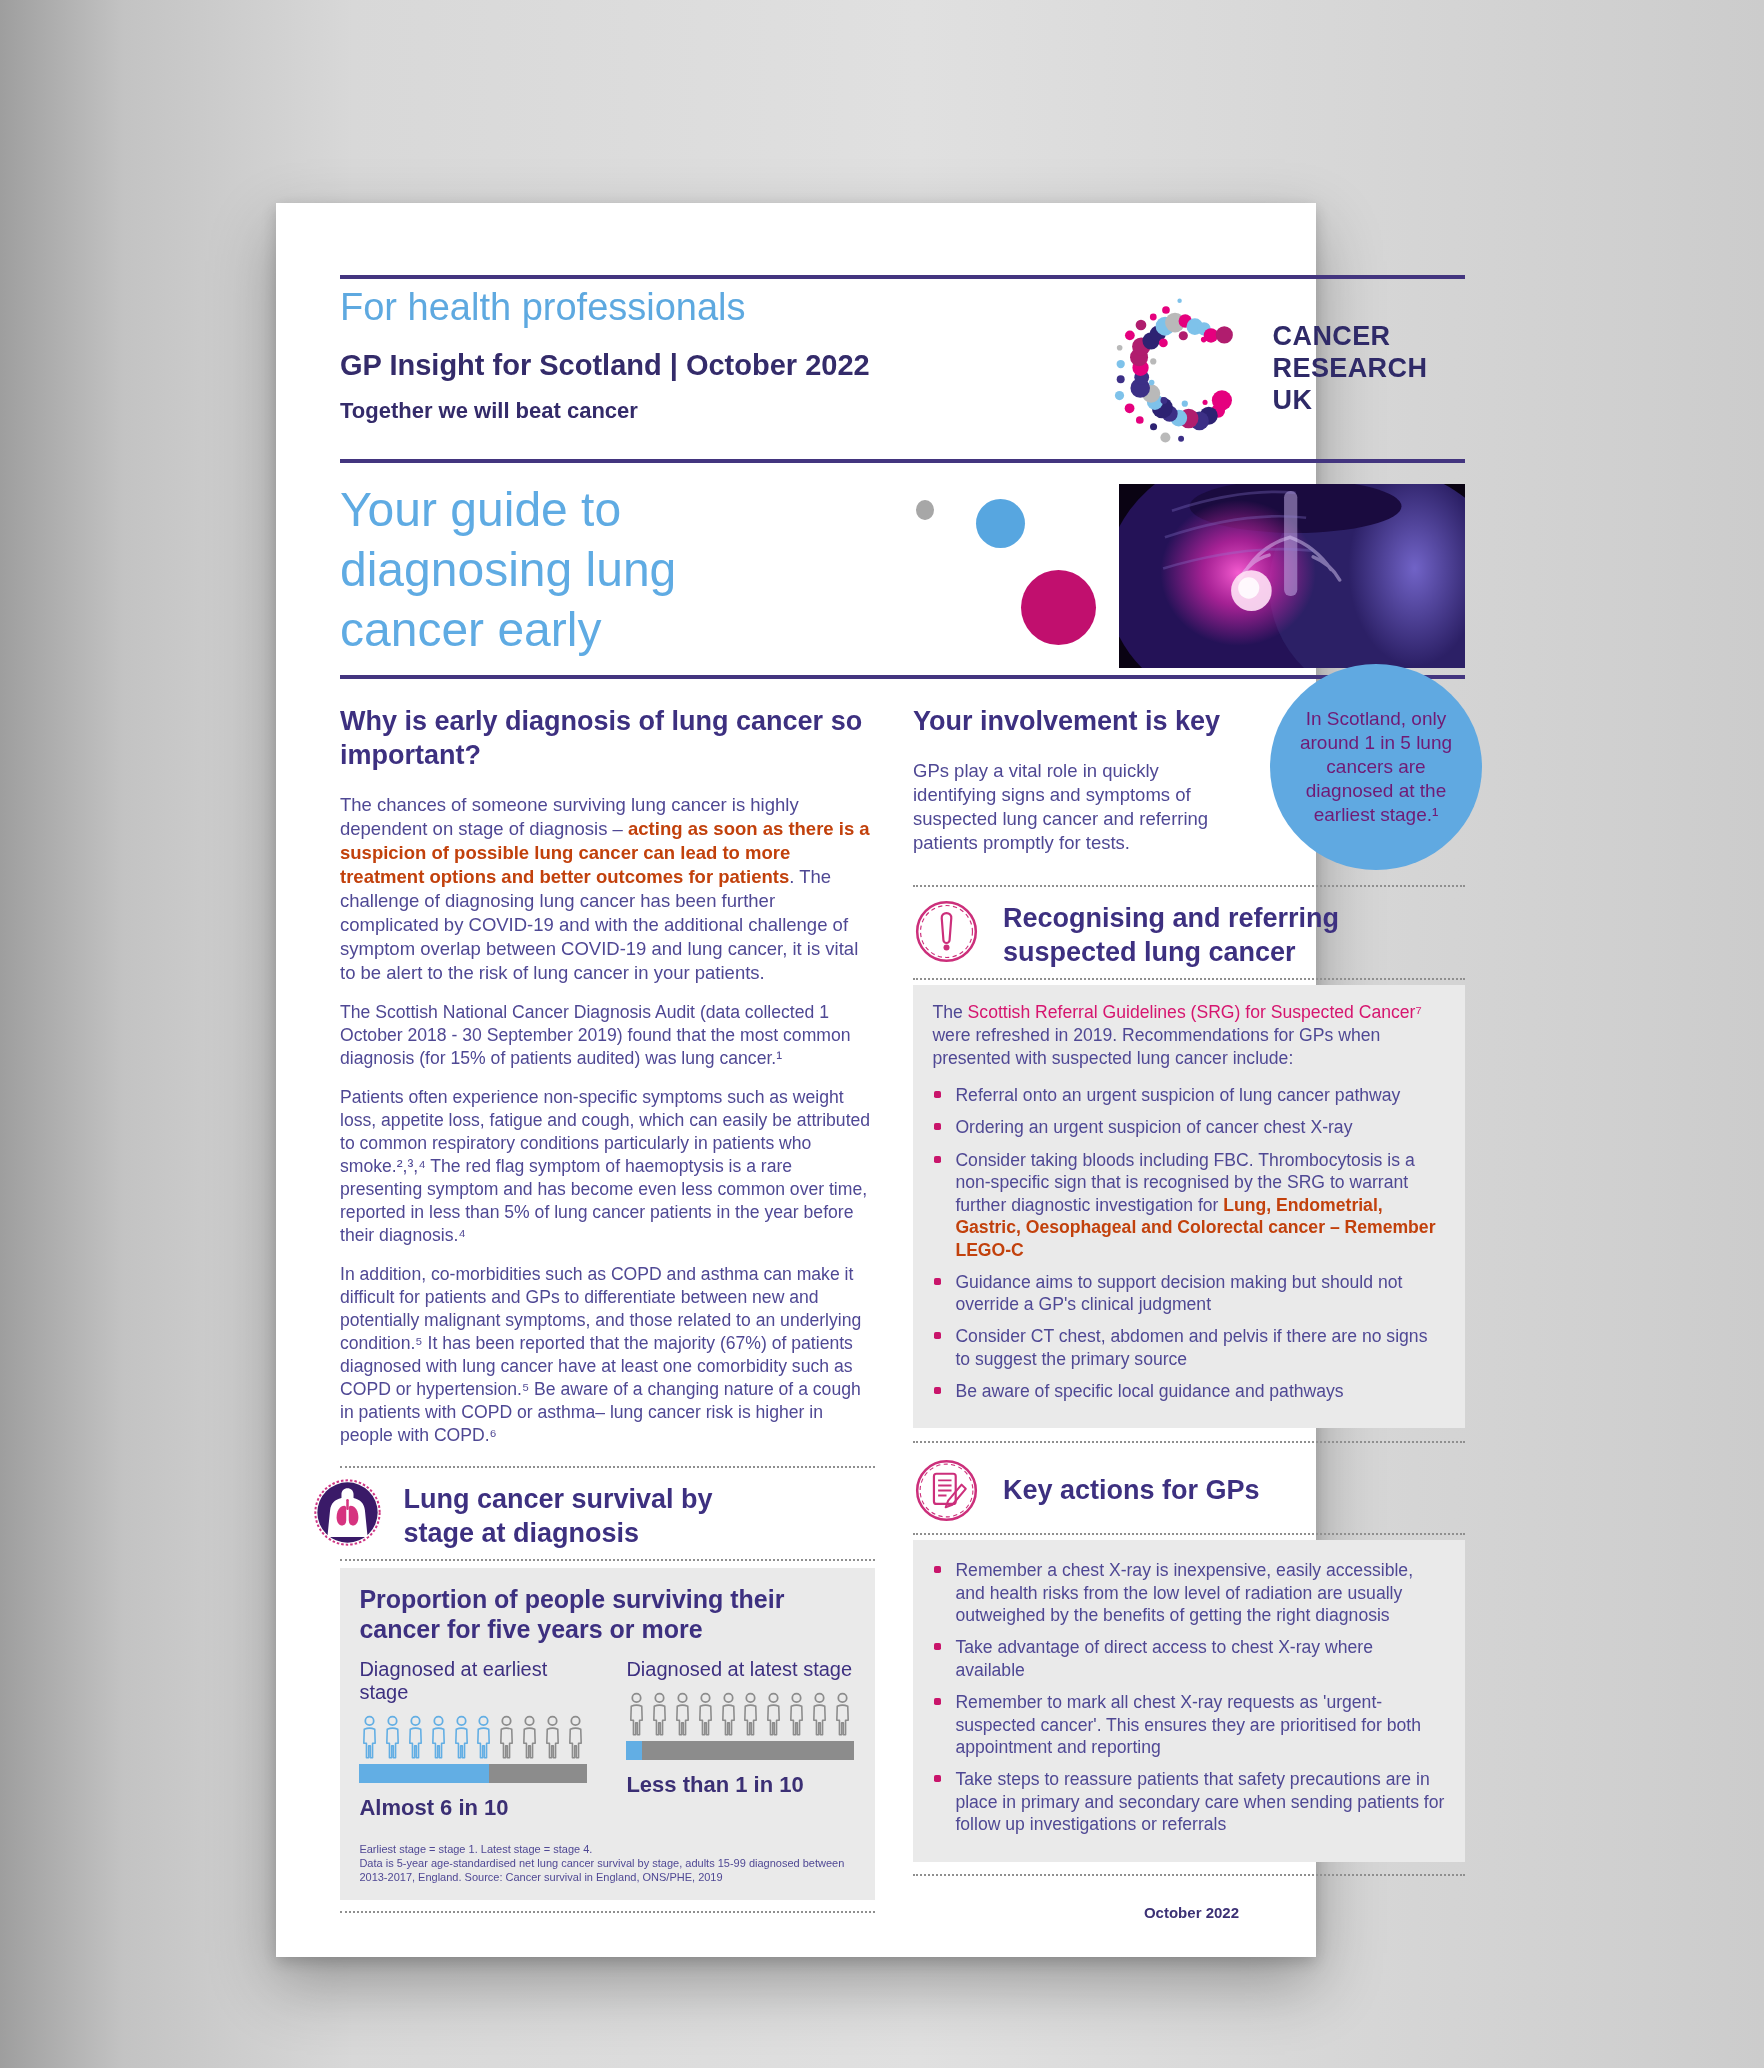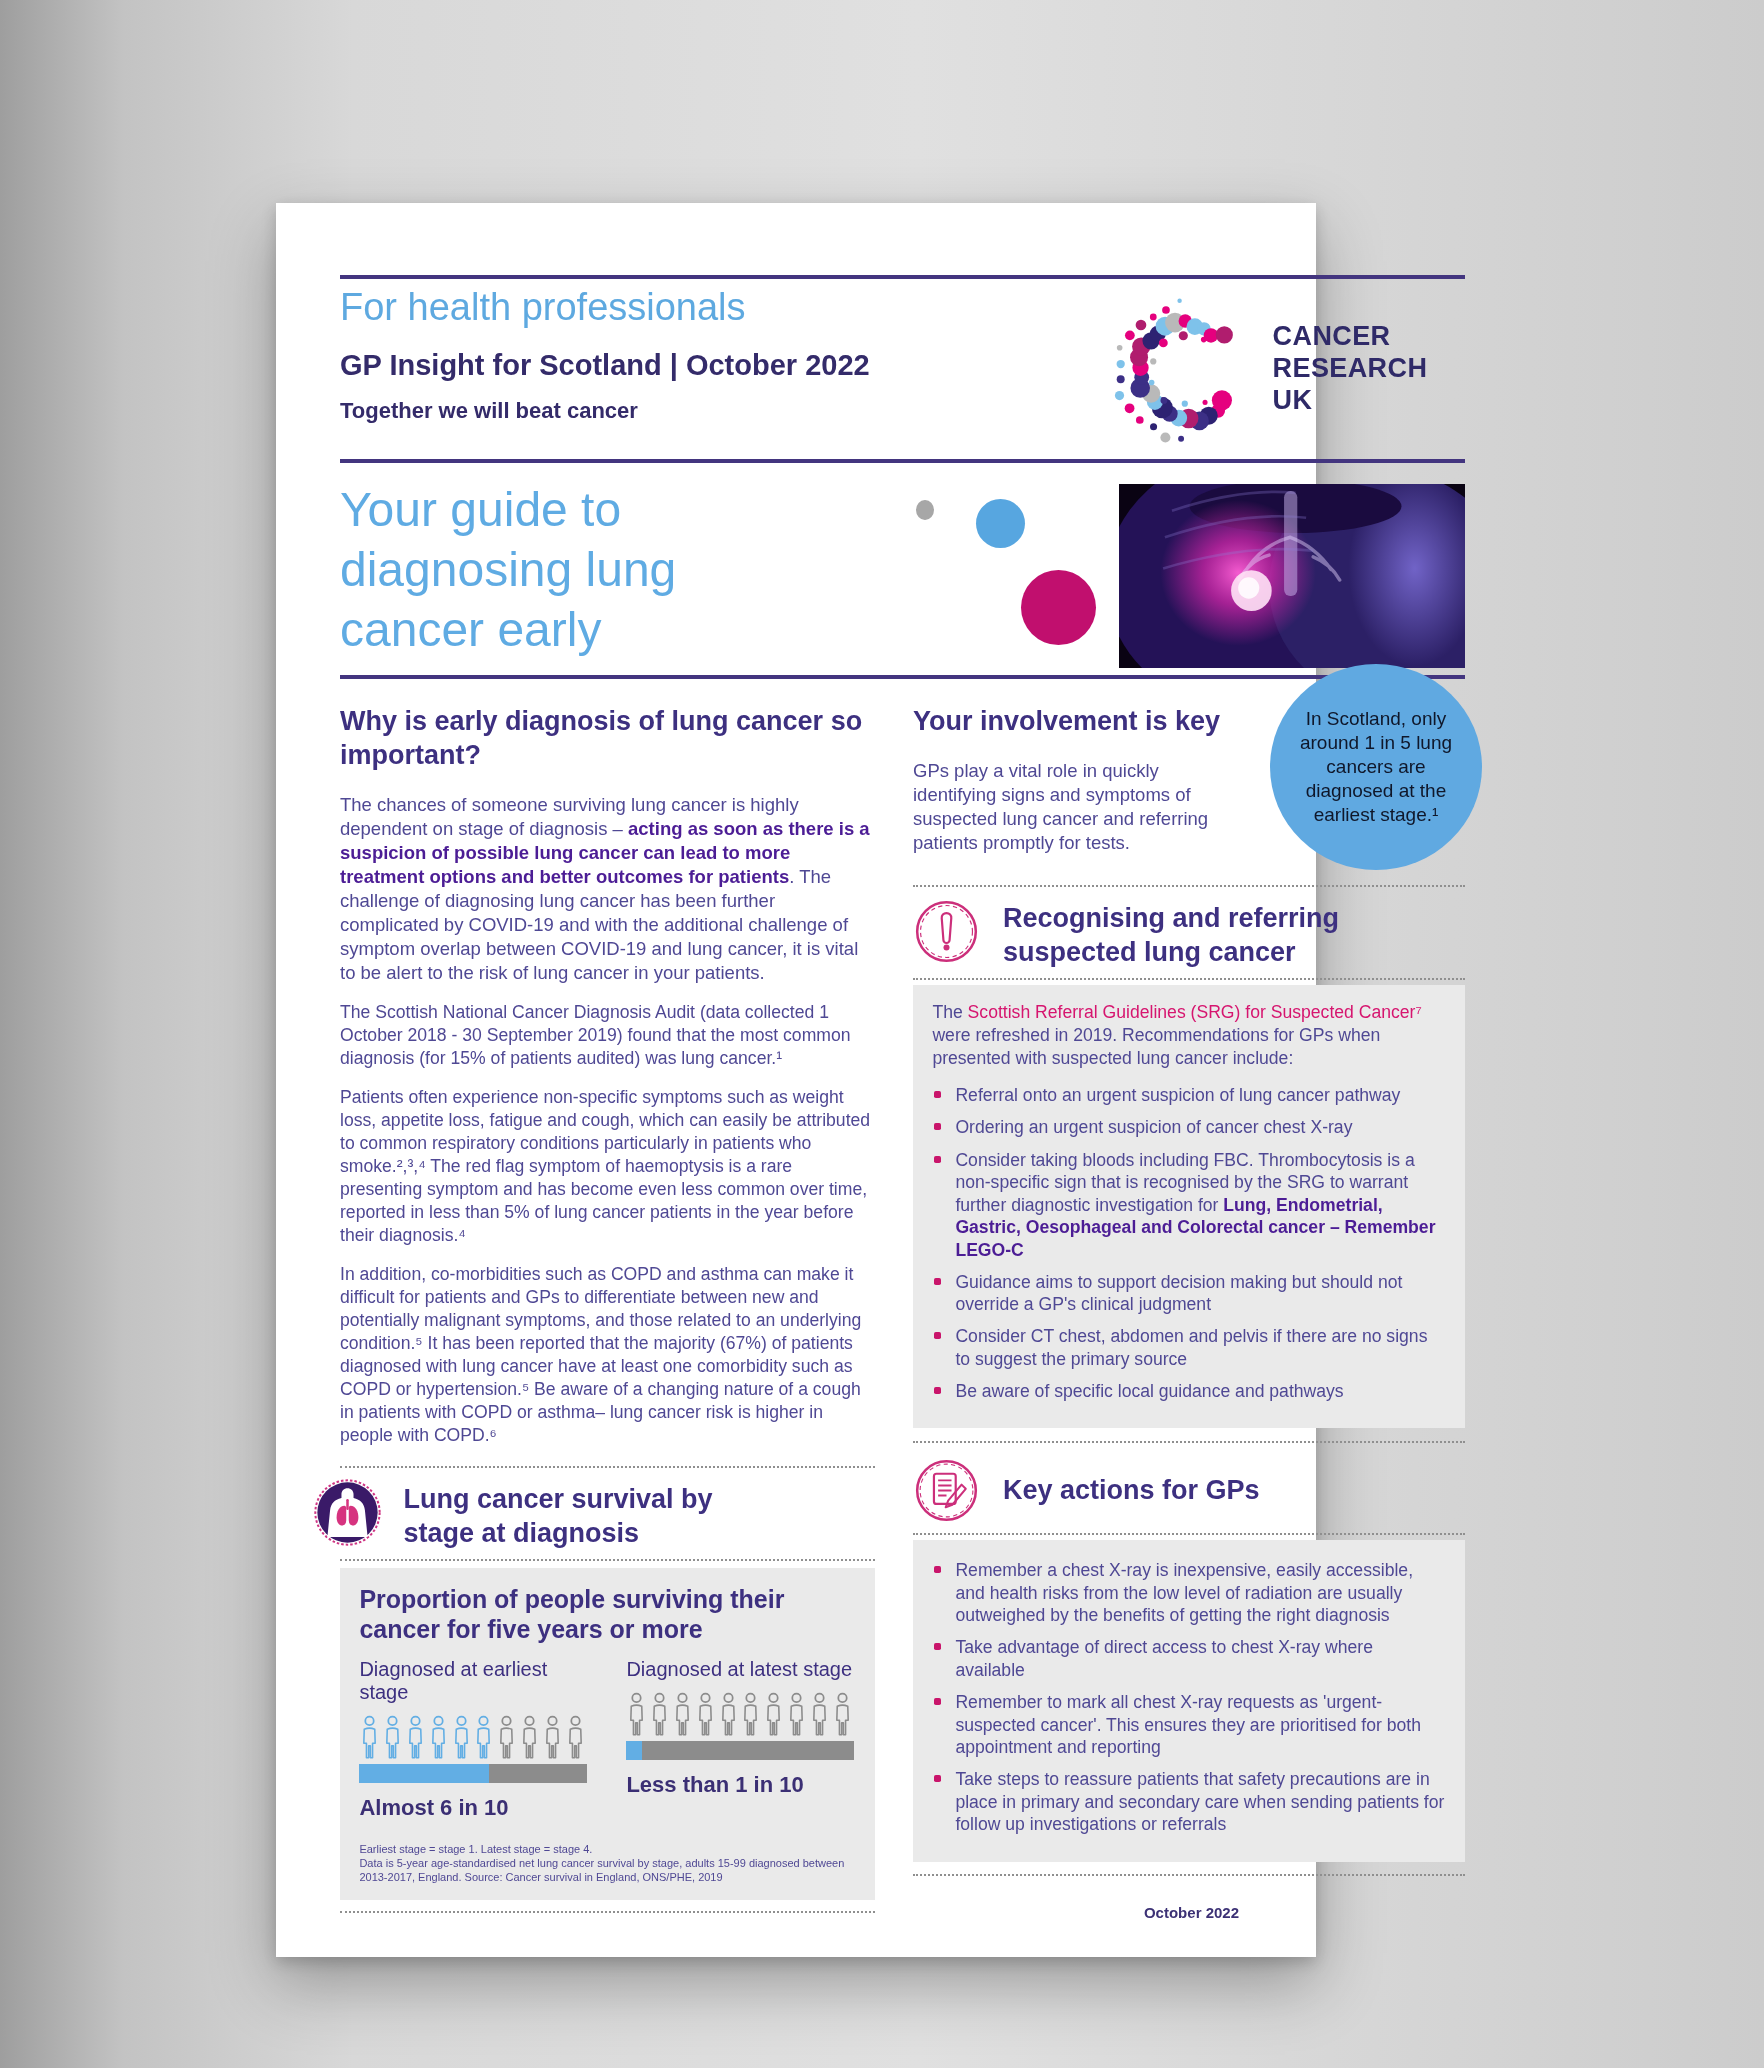--- a/index.html
+++ b/index.html
@@ -21,28 +21,28 @@
   .logo-text{font-size:27px;font-weight:bold;color:#2f2a68;line-height:32px;letter-spacing:0.4px;margin-left:10.6px;margin-top:23px;}
   .hero-title{position:absolute;left:64px;top:277px;width:476px;font-size:48px;line-height:60px;color:#5fabe3;}
   .dot-gray{position:absolute;left:640px;top:297px;width:17.6px;height:20px;border-radius:50%;background:#a7a7a7;}
   .dot-blue{position:absolute;left:700px;top:296px;width:49px;height:49px;border-radius:50%;background:#57a6e0;}
   .dot-magenta{position:absolute;left:745px;top:367px;width:75px;height:75px;border-radius:50%;background:#c10f6e;}
   .hero-img{position:absolute;left:843px;top:281px;width:346px;height:184px;}
   .badge{
     position:absolute;left:994px;top:461px;width:212px;height:206px;border-radius:50%;
     background:#60a9e1;display:flex;align-items:center;justify-content:center;text-align:center;padding:0;
   }
-  .badge span{display:block;width:173px;font-size:19px;line-height:24px;color:#0f172a;}
+  .badge span{display:block;width:173px;font-size:19px;line-height:24px;color:#701a75;}
   .col{position:absolute;top:501px;}
   .col-left{left:64px;width:535px;}
   .col-right{left:637px;width:552px;}
   h2{font-size:27px;line-height:34px;color:#3d3080;margin:0;font-weight:bold;}
   .body-text{font-size:18.5px;line-height:24px;color:#4f4894;margin:0;}
   .small-text{font-size:17.6px;line-height:23px;color:#4f4894;margin:0;}
-  .body-text b,.small-text b,strong{color:#4c1d95;}
+  .body-text b,.small-text b,strong{color:#c2410c;}
   .p-gap{margin-top:16px;}
   .dotsep{border-top:2.6px dotted #8f8f8f;height:0;margin-top:19.4px;}
   .sec-header{display:flex;align-items:flex-start;margin-top:10.6px;}
   .sec-header .sh-title{margin-left:23px;margin-top:3.5px;}
   .graybox{background:#eaeaea;padding:16px 19.4px;margin-top:7px;}
   .box-title{font-size:25px;line-height:30px;font-weight:bold;color:#3d3080;margin:0;}
   .groups{display:flex;gap:39px;margin-top:14px;}
   .group{width:228px;}
   .group-label{font-size:20px;color:#3d3080;}
   .persons{display:flex;gap:1.8px;margin-top:10.6px;height:46px;}

